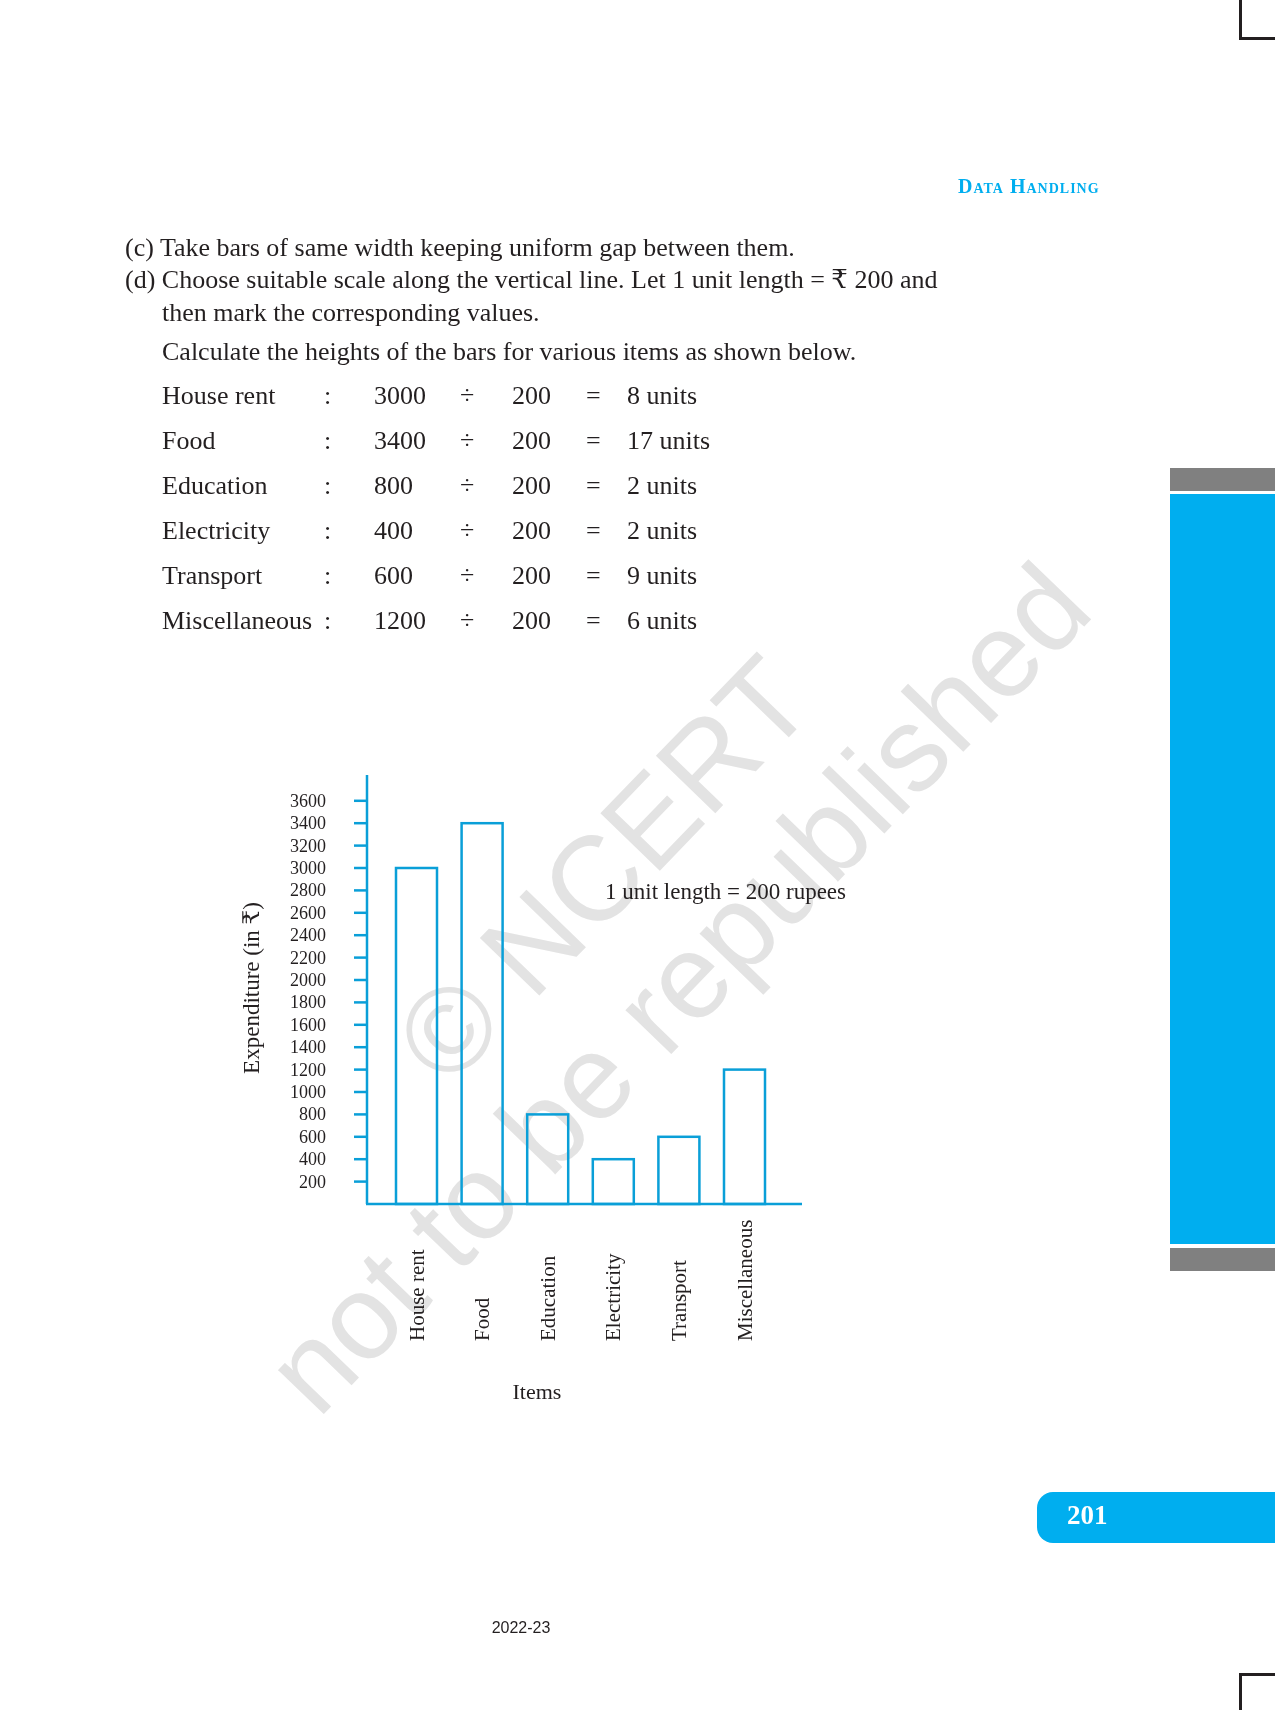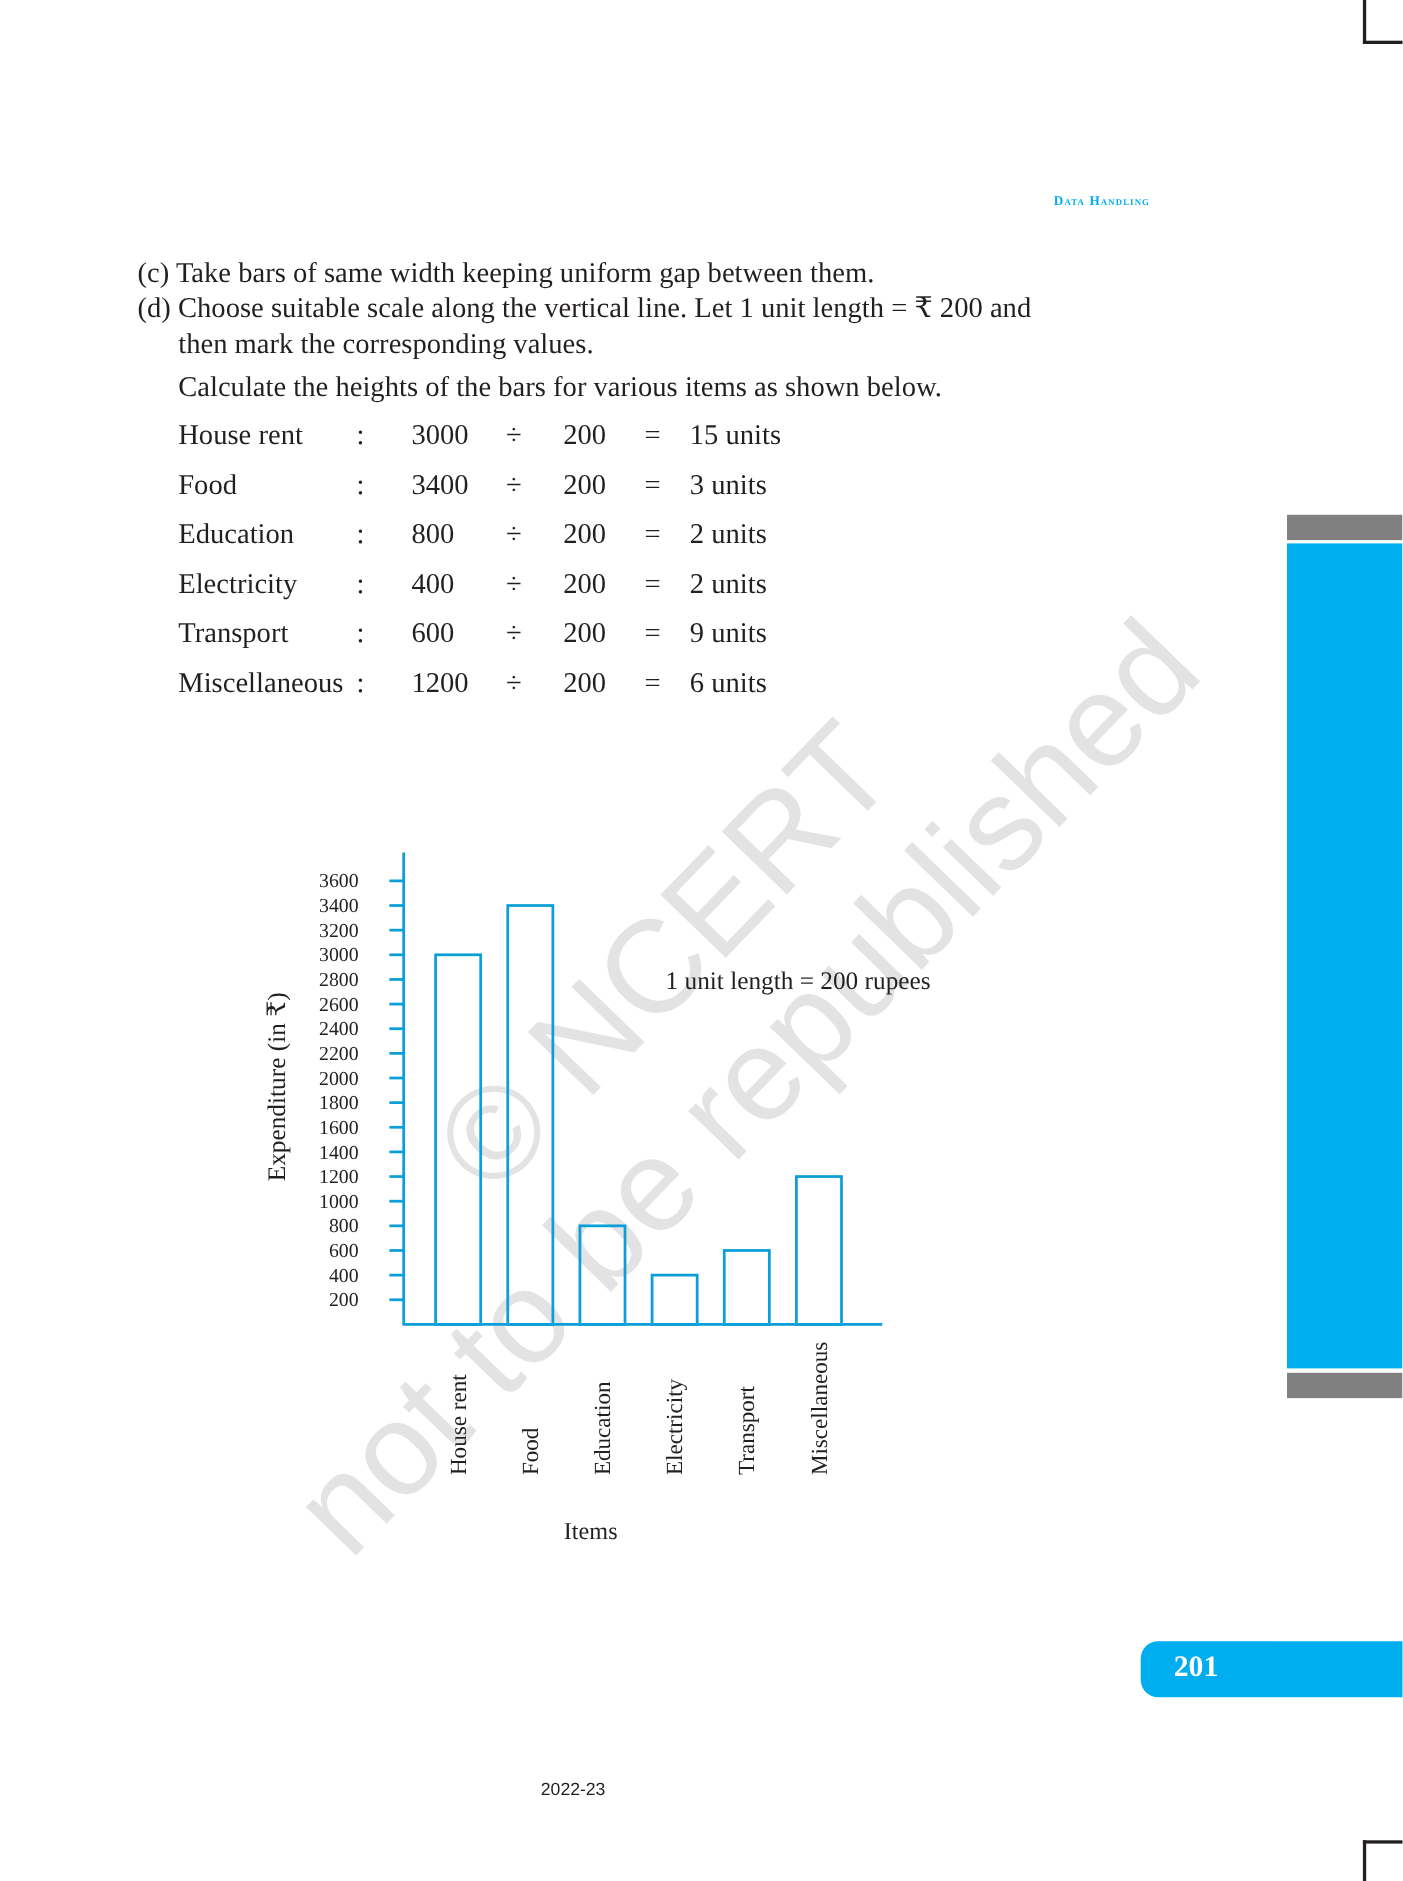--- a/index.html
+++ b/index.html
@@ -1,19 +1,19 @@
 <!DOCTYPE html>
 <html><head>
 <meta charset="utf-8">
 <style>
   html, body { margin:0; padding:0; background:#ffffff; }
   body { width:1275px; height:1710px; position:relative; overflow:hidden; font-family:"Liberation Serif", "DejaVu Serif", serif; color:#231f20; }
   .abs { position:absolute; }
   .corner { position:absolute; border-color:#231f20; border-style:solid; }
-  .chapter-title { position:absolute; left:958px; top:175px; font-family:"Liberation Serif","DejaVu Serif",serif; font-weight:bold; font-variant:small-caps; letter-spacing:1px; font-size:12px; color:#00aeef; }
+  .chapter-title { position:absolute; left:958px; top:175px; font-family:"Liberation Serif","DejaVu Serif",serif; font-weight:bold; font-variant:small-caps; letter-spacing:1px; font-size:20px; color:#00aeef; }
   .para { position:absolute; font-size:26px; line-height:32px; white-space:nowrap;text-align:right; }
   .row { position:absolute; left:162px; font-size:26px; height:32px; white-space:nowrap; }
   .row span { position:absolute; top:0; }
   .side-gray { position:absolute; left:1170px; width:105px; background:#808080; }
   .side-blue { position:absolute; left:1170px; width:105px; background:#00aeef; }
   .page-tab { position:absolute; left:1037px; top:1492px; width:258px; height:51px; background:#00aeef; border-radius:16px 0 0 16px; }
   .page-num { position:absolute; left:30px; top:8px; font-size:27px; font-weight:bold; color:#ffffff; font-family:"Liberation Serif","DejaVu Serif",serif; }
   .footer { position:absolute; left:0; width:1042px; top:1619px; text-align:center; font-family:"Liberation Sans","DejaVu Sans",sans-serif; font-size:16px; color:#231f20; }
   svg text { font-family:"Liberation Serif","DejaVu Serif",serif; }
   .watermark { position:absolute; left:0; top:0; pointer-events:none; }
@@ -32,30 +32,30 @@
 <div class="para" style="left:162px; top:336px;">Calculate the heights of the bars for various items as shown below.</div>
 
 <div>
   <div class="row" style="top:381px;">
     <span style="left:0;">House rent</span>
     <span style="left:162px;">:</span>
     <span style="left:212px;">3000</span>
     <span style="left:298px;">÷</span>
     <span style="left:350px;">200</span>
     <span style="left:424px;">=</span>
-    <span style="left:465px;">15 units</span>
+    <span style="left:465px;">8 units</span>
   </div>
   <div class="row" style="top:426px;">
     <span style="left:0;">Food</span>
     <span style="left:162px;">:</span>
     <span style="left:212px;">3400</span>
     <span style="left:298px;">÷</span>
     <span style="left:350px;">200</span>
     <span style="left:424px;">=</span>
-    <span style="left:465px;">3 units</span>
+    <span style="left:465px;">17 units</span>
   </div>
   <div class="row" style="top:471px;">
     <span style="left:0;">Education</span>
     <span style="left:162px;">:</span>
     <span style="left:212px;">800</span>
     <span style="left:298px;">÷</span>
     <span style="left:350px;">200</span>
     <span style="left:424px;">=</span>
     <span style="left:465px;">2 units</span>
   </div>

